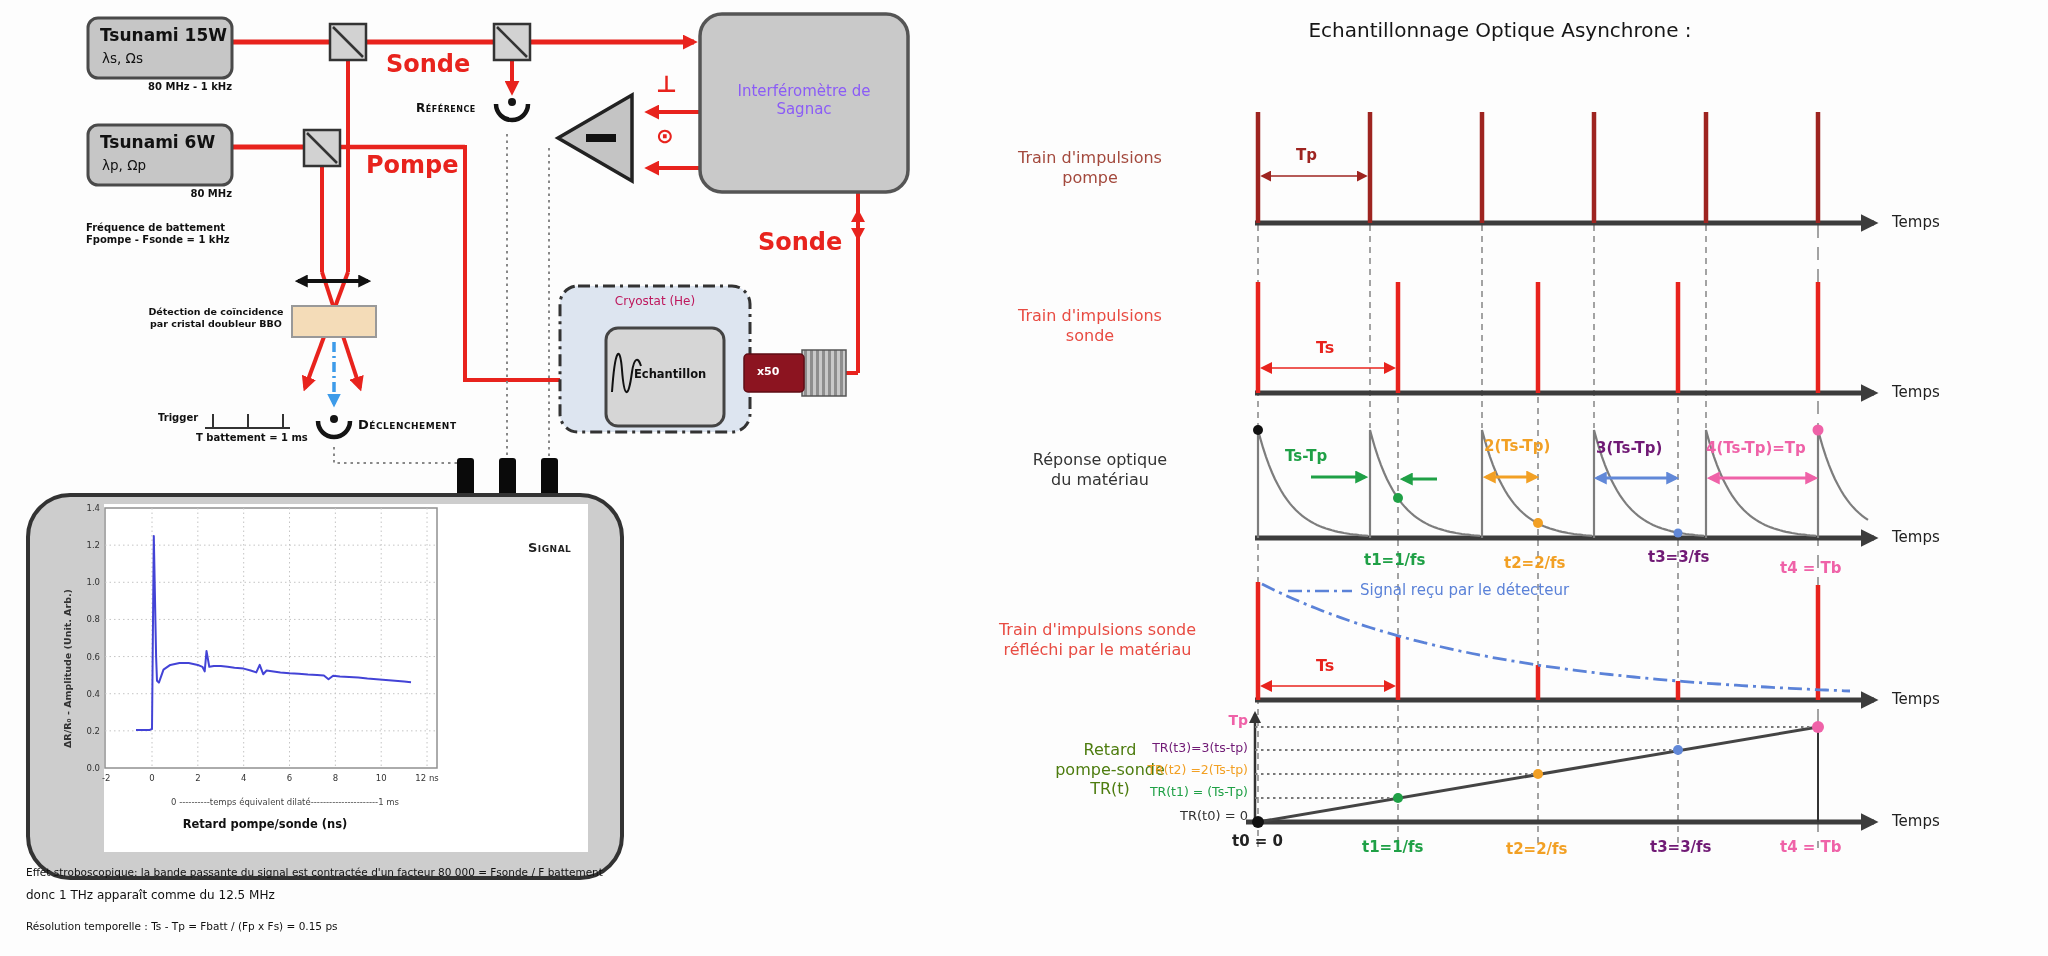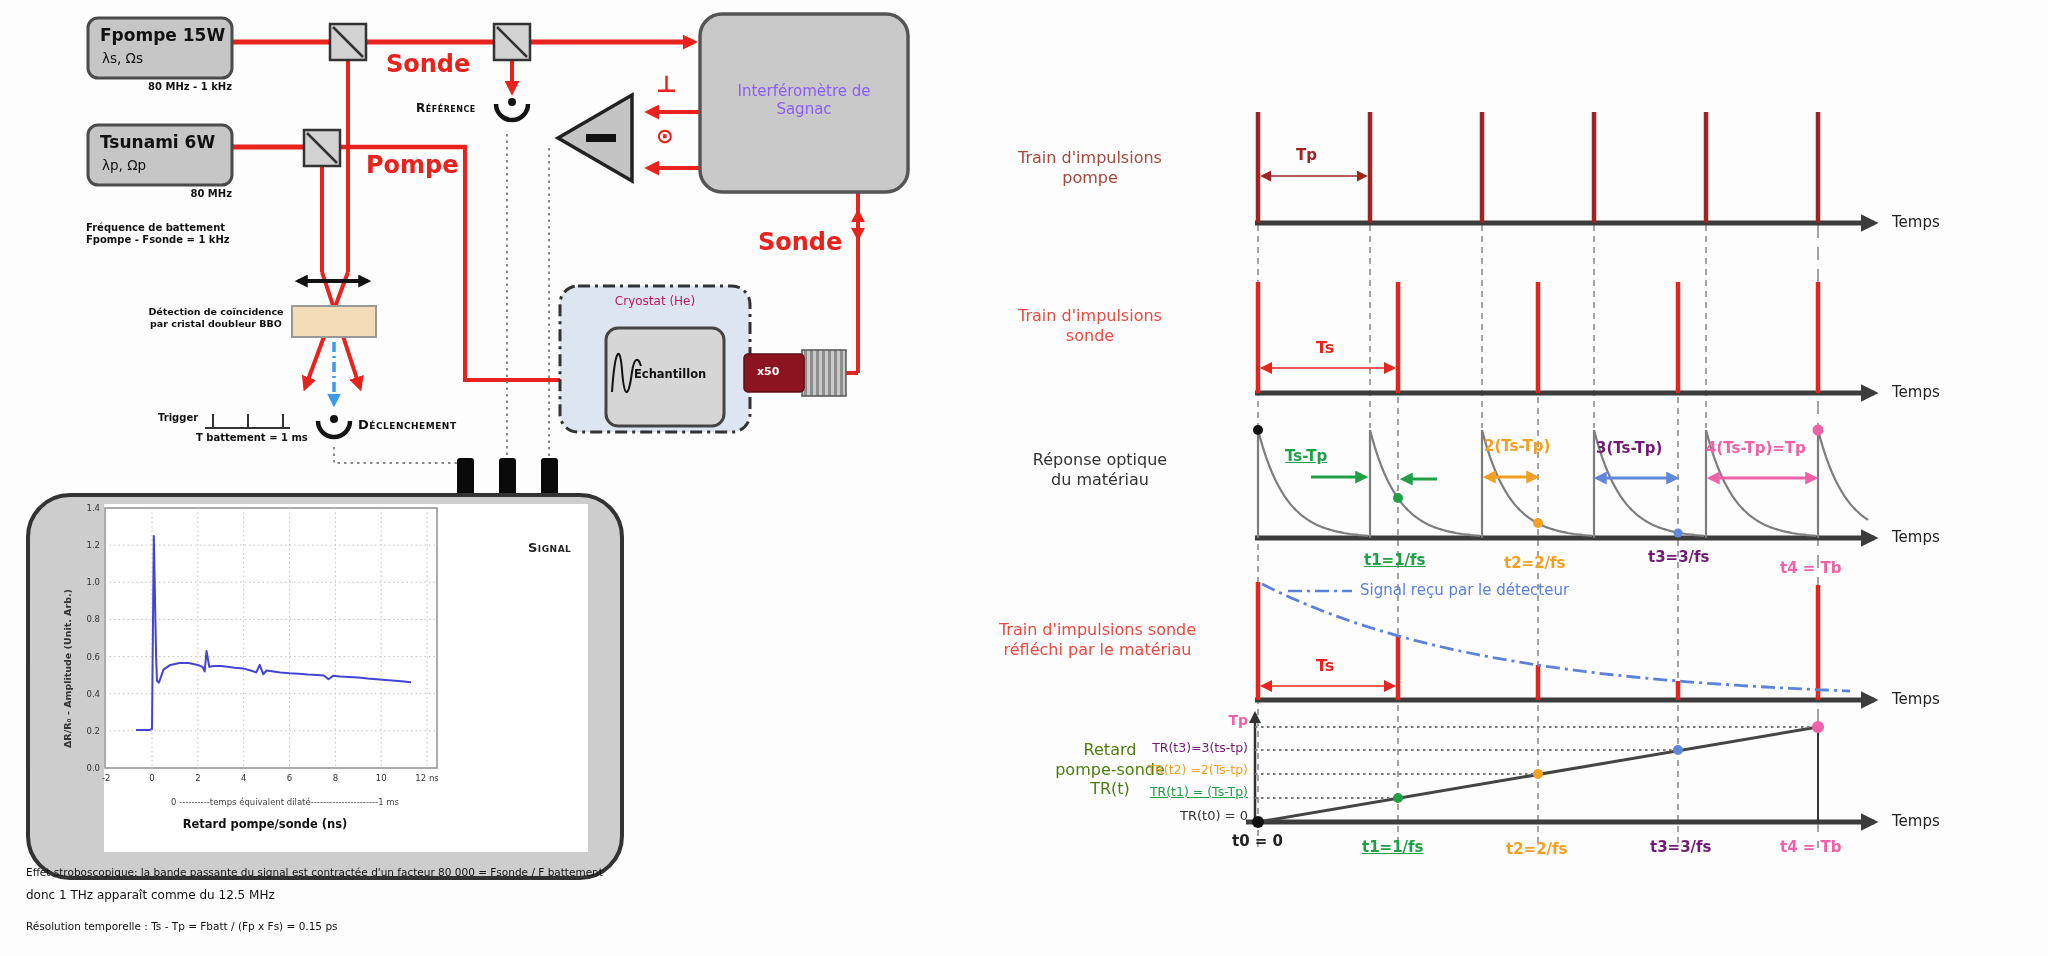--- a/index.html
+++ b/index.html
@@ -9,21 +9,21 @@
   svg text{font-family:"DejaVu Sans",sans-serif;}
   .lbl{position:absolute;white-space:pre-line;line-height:1.22;color:#111;}
   .b{font-weight:bold;}
   .ctr{text-align:center;}
   .rt{text-align:right;}
   .sc{font-variant:small-caps;letter-spacing:.5px;}
   .red{color:#e8231d;}
   .dred{color:#9e2420;}
   .pumpc{color:#a3493d;}
   .probec{color:#e84b42;}
-  .grn{color:#1fa046;text-decoration:underline;}
+  .grn{color:#1fa046;}
   .org{color:#f2a024;}
   .blu{color:#701a75;}
   .pnk{color:#ef62a8;}
   .sigb{color:#5b82d8;}
   .gray9{color:#333;}
   .title1{font-size:20px;color:#161616;}
   .title2{font-size:18.5px;color:#161616;}
   .rowlbl{font-size:16px;}
   .ann{font-size:15px;font-weight:bold;}
   .tiny{font-size:10px;}
@@ -256,22 +256,23 @@
         <line x1="1311" y1="477" x2="1365" y2="477" stroke="#1fa046" stroke-width="3" marker-end="url(#arrG)"></line>
         <line x1="1437" y1="479" x2="1403" y2="479" stroke="#1fa046" stroke-width="3" marker-end="url(#arrG)"></line>
         <line x1="1486" y1="477" x2="1536" y2="477" stroke="#f2a024" stroke-width="3" marker-start="url(#arrO)" marker-end="url(#arrO)"></line>
         <line x1="1597" y1="478" x2="1676" y2="478" stroke="#6188d8" stroke-width="3" marker-start="url(#arrB)" marker-end="url(#arrB)"></line>
         <line x1="1710" y1="478" x2="1815" y2="478" stroke="#ef62a8" stroke-width="3" marker-start="url(#arrP)" marker-end="url(#arrP)"></line>
         <line x1="1263" y1="686" x2="1393" y2="686" stroke="#e8231d" stroke-width="1.6" marker-start="url(#arrR)" marker-end="url(#arrR)"></line>
         <line x1="1288" y1="591" x2="1352" y2="591" stroke="#5b82d8" stroke-width="2.5" stroke-dasharray="14 5 3 5"></line>
       </g>
   </svg>
 
-
-  <div class="lbl b" style="left:100px;top:25px;font-size:17px">Fpompe 15W</div>
+  <div class="lbl title1 ctr" style="left:1010px;top:18px;width:980px">Echantillonnage Optique Asynchrone :</div>
+
+  <div class="lbl b" style="left:100px;top:25px;font-size:17px">Tsunami 15W</div>
   <div class="lbl" style="left:102px;top:50px;font-size:13.5px">λs, Ωs</div>
   <div class="lbl b rt tiny" style="left:120px;top:81px;width:112px">80 MHz - 1 kHz</div>
   <div class="lbl b" style="left:100px;top:132px;font-size:17px">Tsunami 6W</div>
   <div class="lbl" style="left:102px;top:157px;font-size:13.5px">λp, Ωp</div>
   <div class="lbl b rt tiny" style="left:120px;top:188px;width:112px">80 MHz</div>
   <div class="lbl b tiny" style="left:86px;top:222px">Fréquence de battement
 Fpompe - Fsonde = 1 kHz</div>
 
   <div class="lbl b red" style="left:386px;top:50px;font-size:24px">Sonde</div>
   <div class="lbl b red" style="left:366px;top:151px;font-size:24px">Pompe</div>

